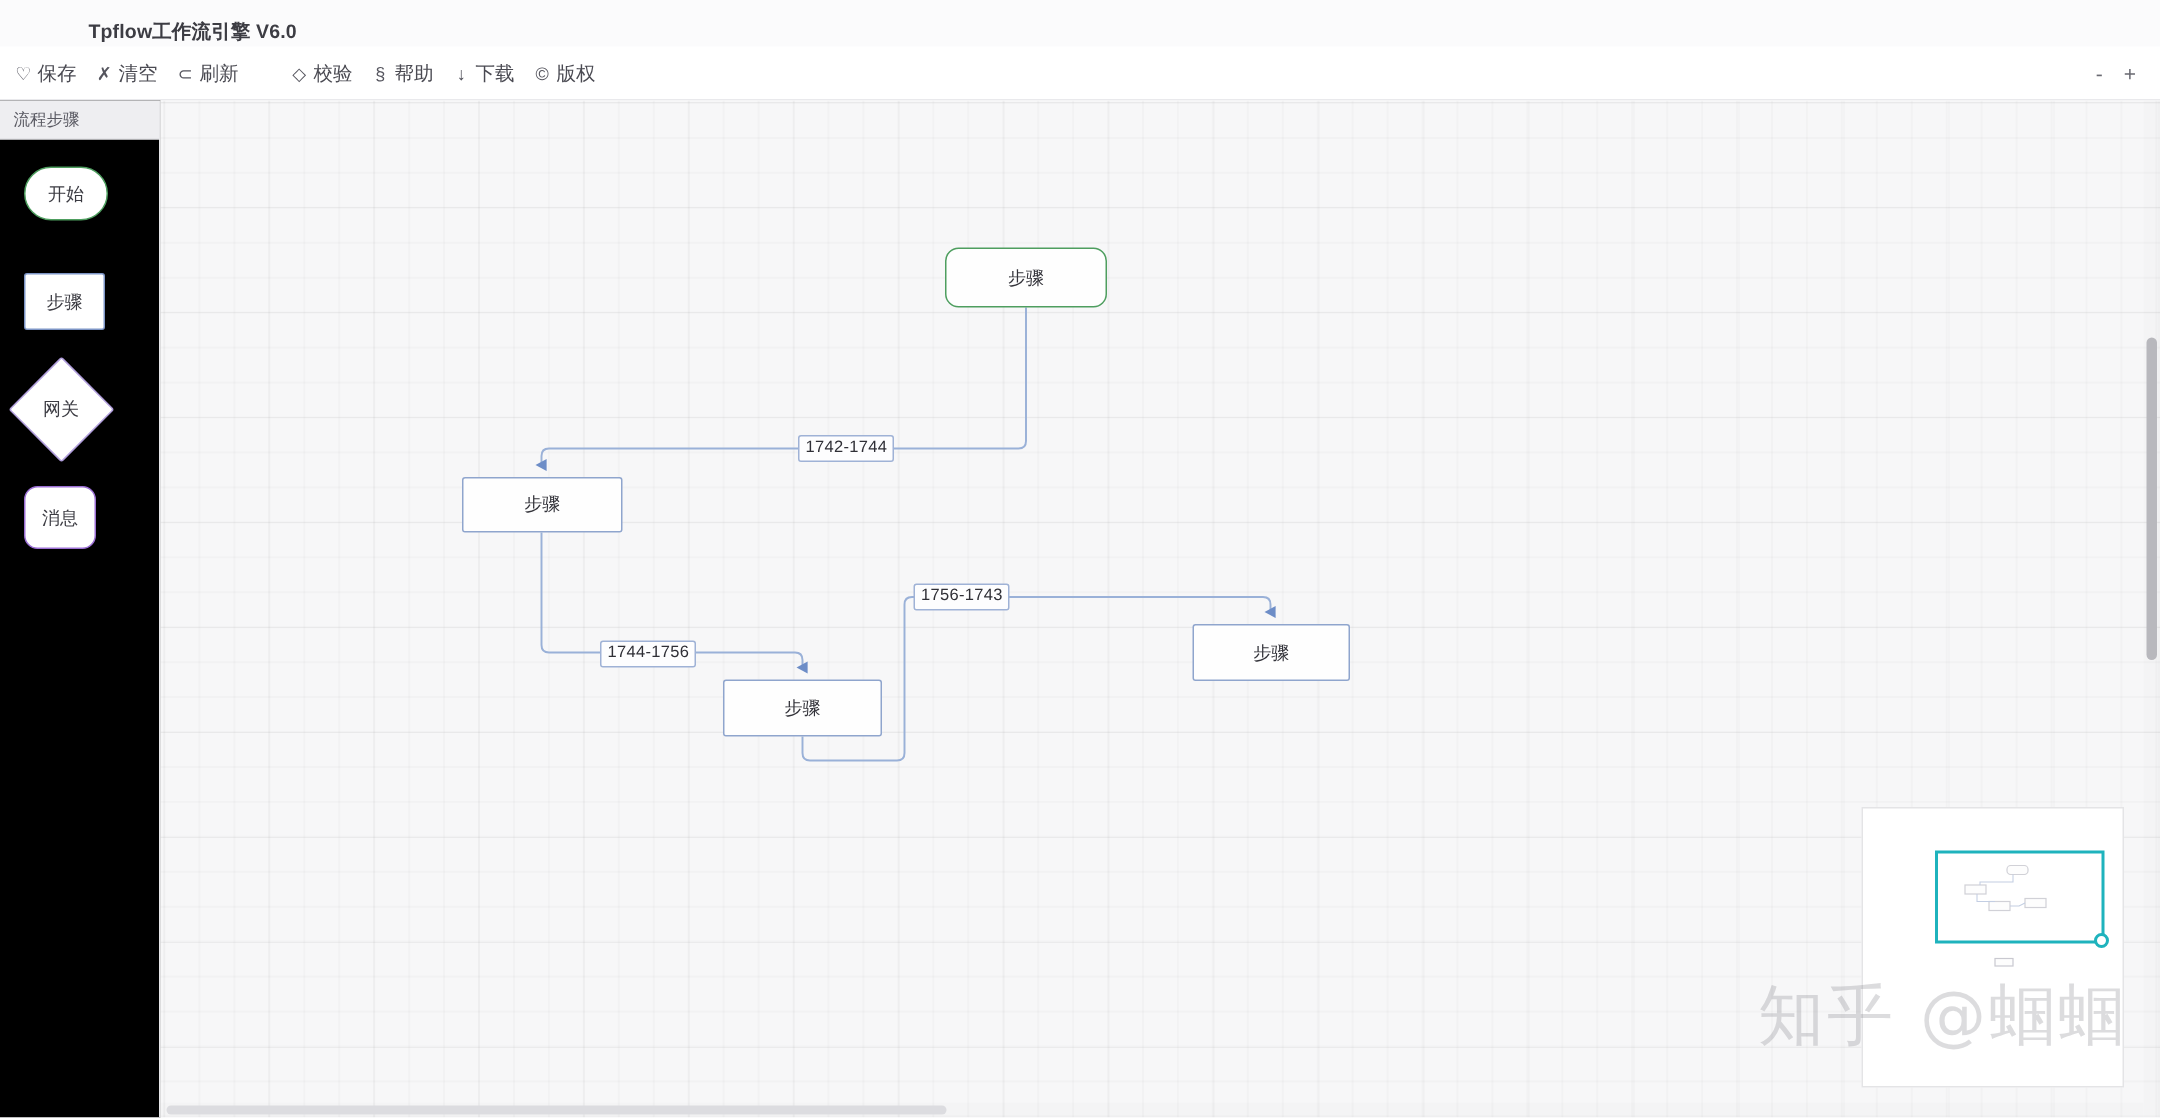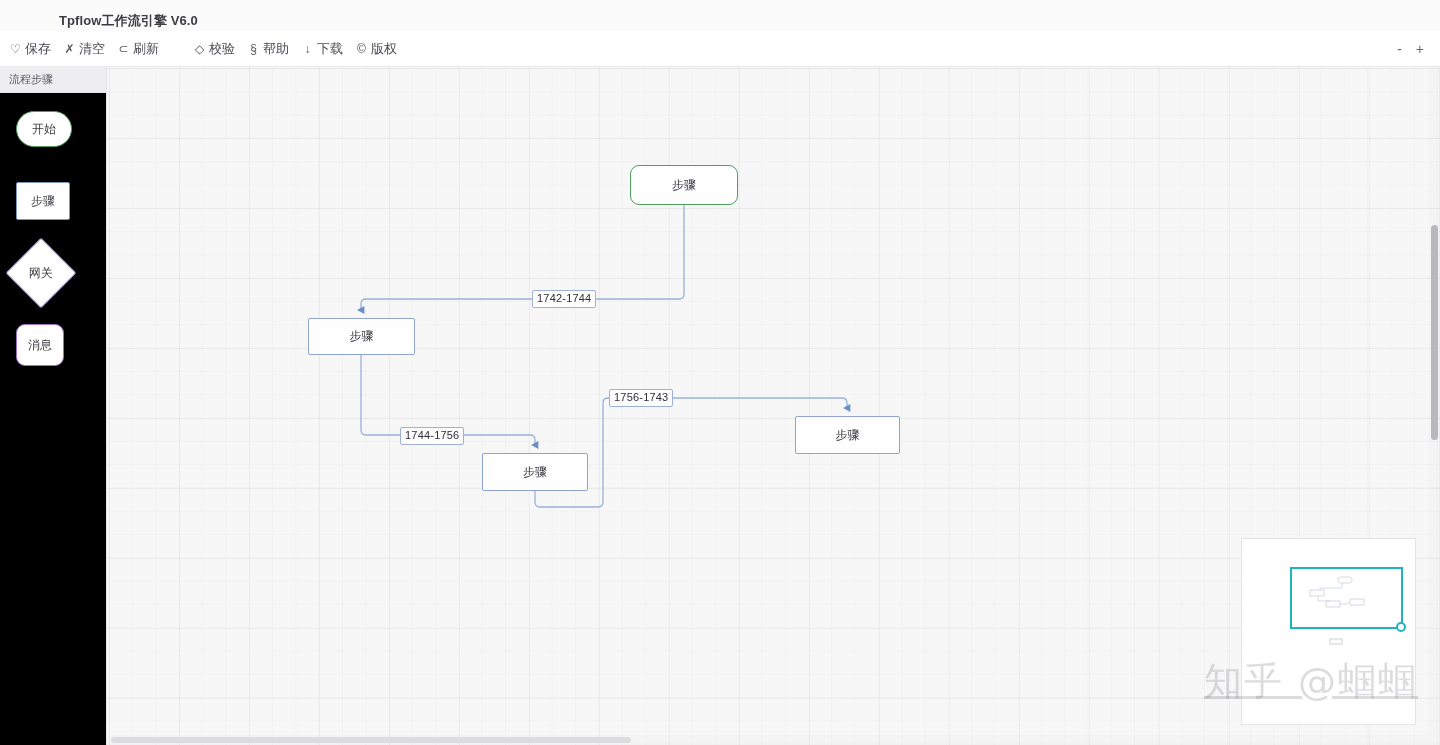--- a/index.html
+++ b/index.html
@@ -145,24 +145,24 @@
     position:absolute; right:-5px; bottom:-5px;
     width:10px; height:10px; border-radius:50%;
     background:#ffffff; border:2px solid #1fb3bd;
     cursor:nwse-resize;
   }
   .mm-shapes { position:absolute; left:0; top:0; width:100%; height:100%; }
 
   
   .watermark {
     position:absolute; right:22px; bottom:38px;
-    font-size:38px; color:rgba(120,120,128,.26);
+    font-size:44px; color:rgba(120,120,128,.26);
     font-family:"DejaVu Sans", sans-serif;
     letter-spacing:2px;
-    pointer-events:none; white-space:nowrap;text-decoration:underline;
+    pointer-events:none; white-space:nowrap;
   }
 
   
   .vscroll {
     position:absolute; right:0; top:67px; width:11px; height:678px;
     background:rgba(0,0,0,0.012);
   }
   .vscroll .thumb {
     position:absolute; left:2px; top:158px; width:7px; height:215px;
     background:#b8b8bd; border-radius:4px;

